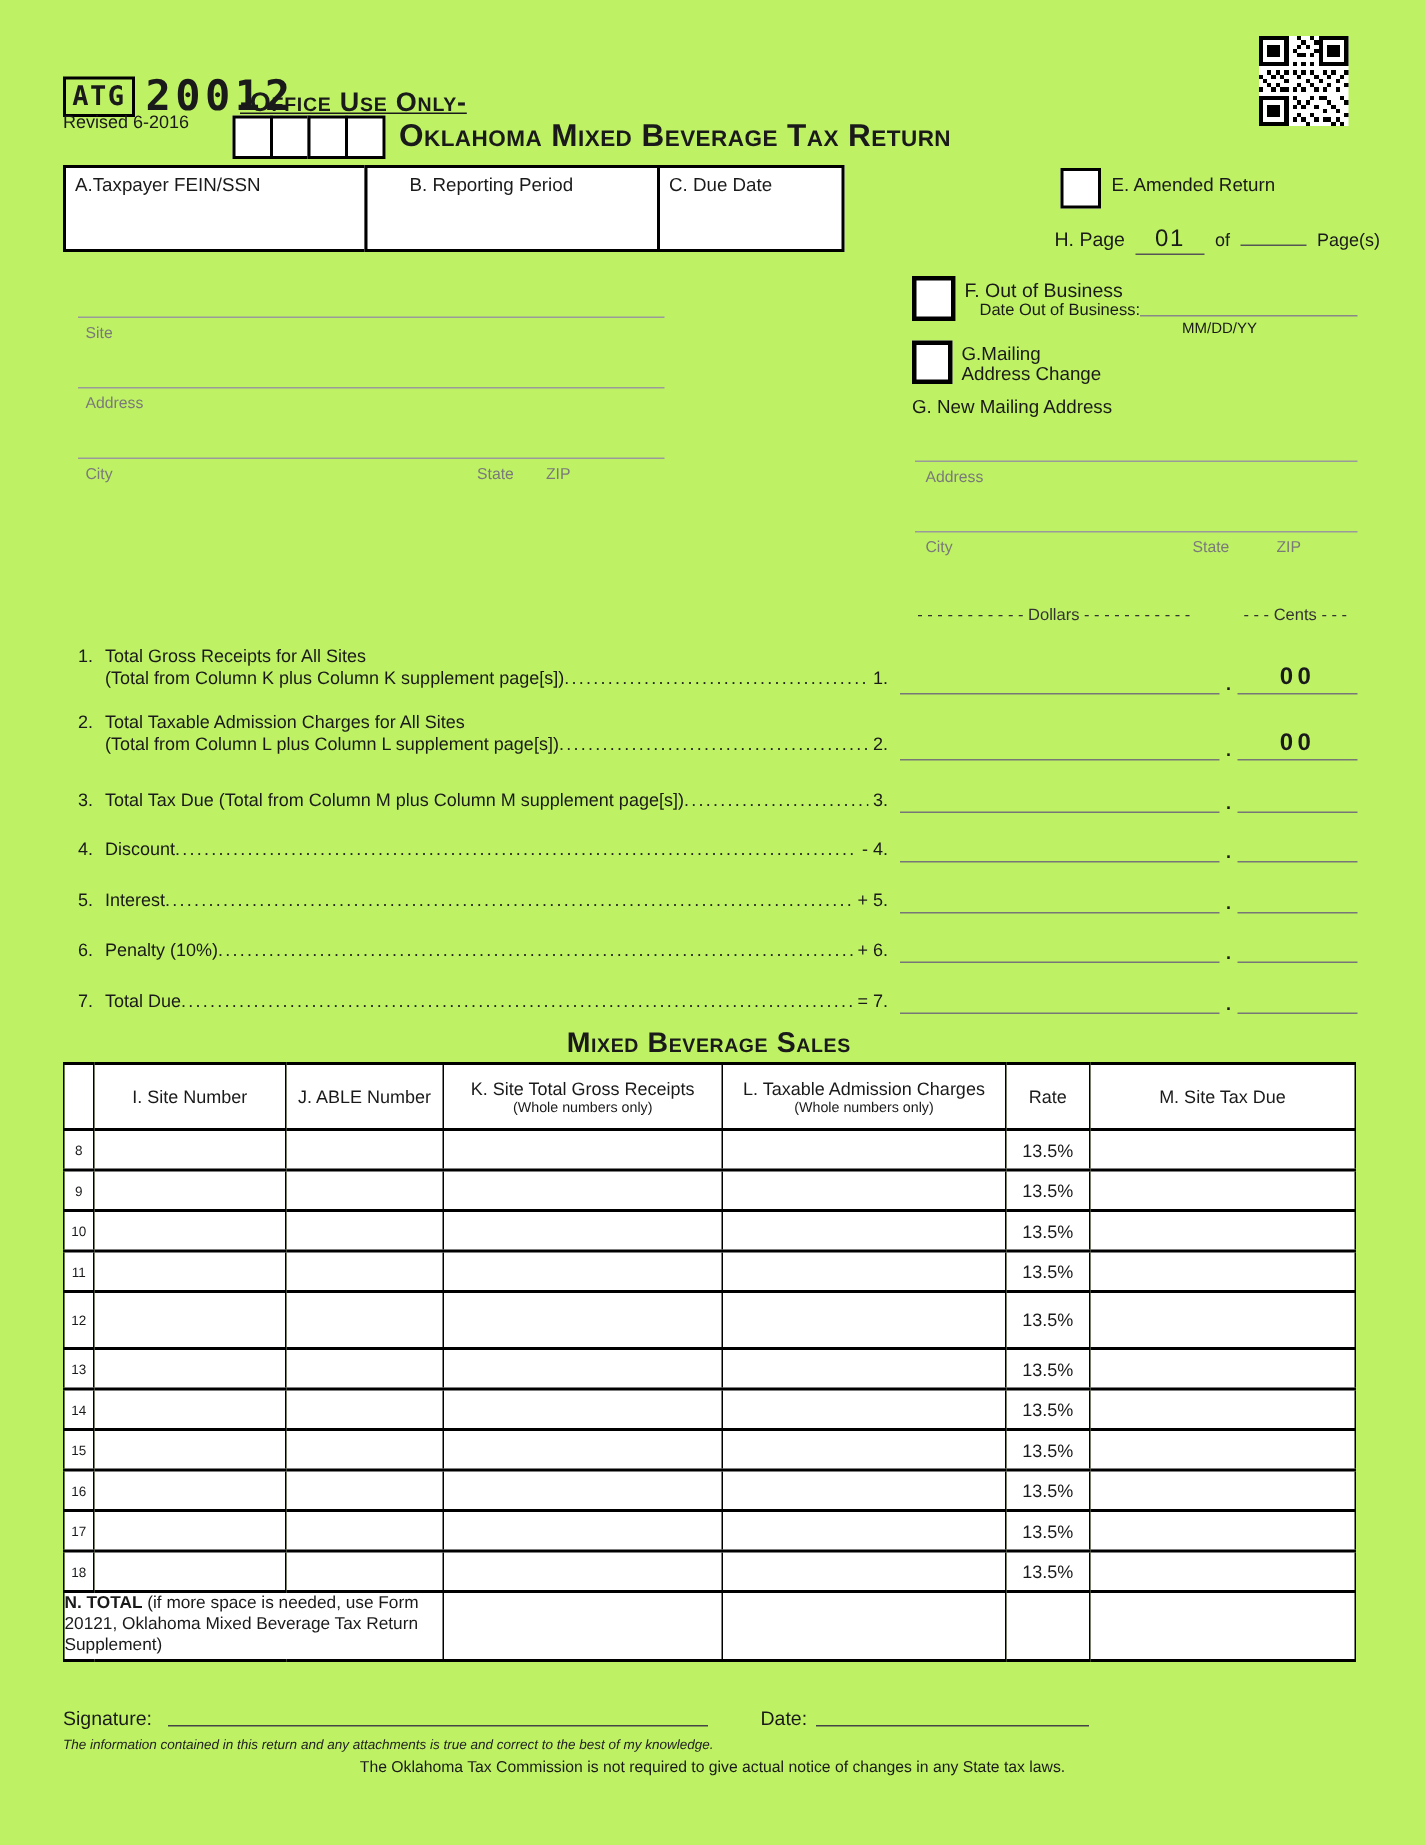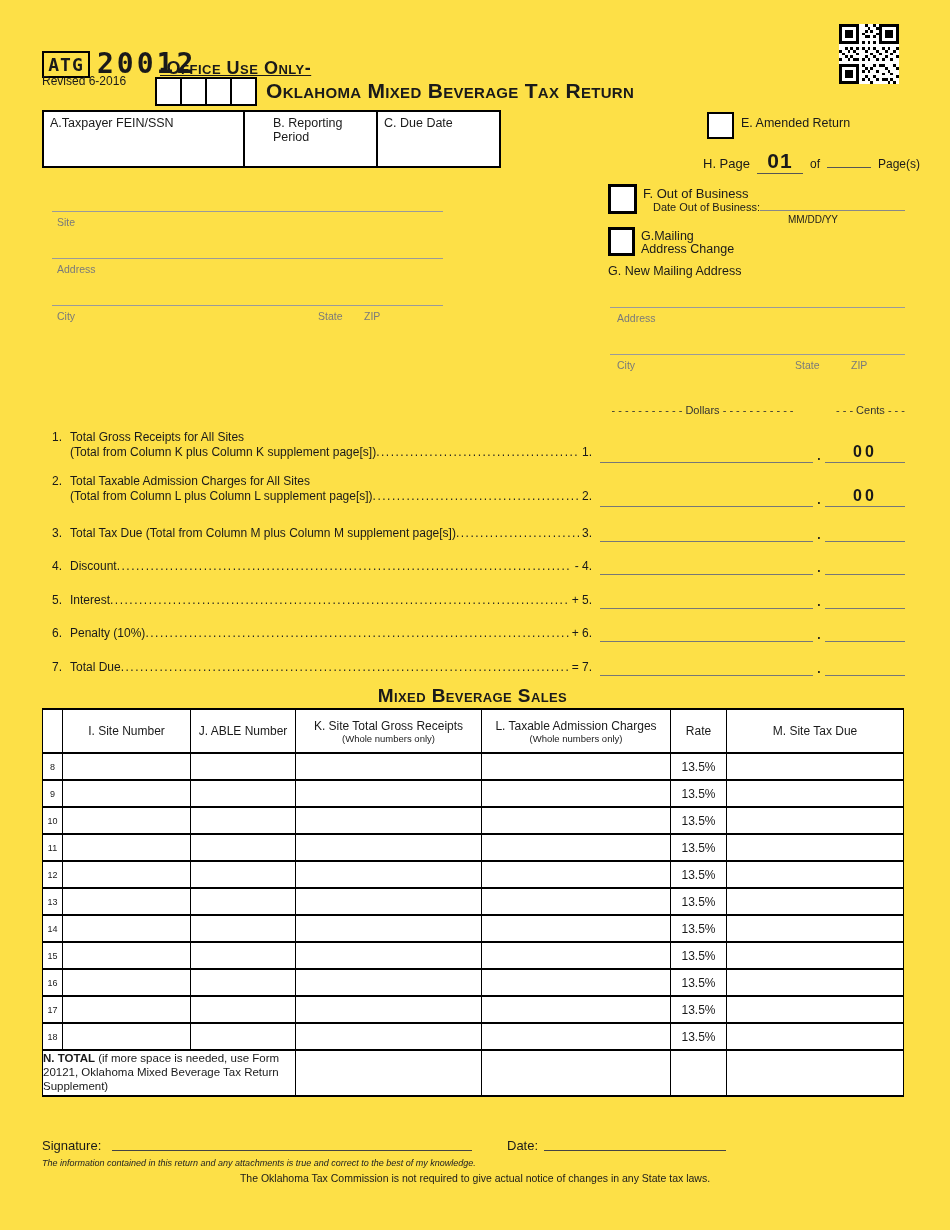--- a/index.html
+++ b/index.html
@@ -1,49 +1,49 @@
 <!DOCTYPE html>
 <html><head>
 <meta charset="utf-8">
 <style>
   * { margin:0; padding:0; box-sizing:border-box; }
   html,body { background:#fff; }
   .page {
-    position:relative; width:950px; height:1230px; background:#fde047;
+    position:relative; width:950px; height:1230px; background:#bef264;
     font-family:"Liberation Sans", sans-serif; color:#1a1a1a; overflow:hidden;
   }
 
   
   .atg-box { position:absolute; left:42px; top:51px; width:48px; height:27px; border:2px solid #000;
              display:flex; align-items:center; justify-content:center;
              font:bold 18px "DejaVu Sans Mono", monospace; letter-spacing:1px; }
   .form-no { position:absolute; left:97px; top:47px; font:bold 28px "DejaVu Sans Mono", monospace; letter-spacing:3px; }
   .office-use { position:absolute; left:160px; top:58px; font-weight:bold; font-size:18px; font-variant:small-caps; letter-spacing:.5px;text-decoration:underline; }
   .revised { position:absolute; left:42px; top:74px; font-size:12px; }
   .qr { position:absolute; left:839px; top:24px; }
   .ou-boxes { position:absolute; left:155px; top:77px; display:flex; }
   .ou-boxes .cell { width:27px; height:29px; border:2px solid #000; background:#fff; }
   .ou-boxes .cell + .cell { margin-left:-2px; }
   .title { position:absolute; left:266px; top:79px; font-weight:bold; font-size:21px; font-variant:small-caps; letter-spacing:.3px; }
 
   
   .hfields { position:absolute; left:42px; top:110px; display:flex; }
   .hbox { height:58px; border:2px solid #000; background:#fff; padding:4px 6px; font-size:12.5px; }
   .hbox + .hbox { margin-left:-2px; }
-  .hbox.a { width:203px; } .hbox.b { width:135px;padding-left:28px; } .hbox.c { width:125px; } .hbox.d { width:169px; }
+  .hbox.a { width:203px; } .hbox.b { width:197px;padding-left:28px; } .hbox.c { width:125px; } .hbox.d { width:169px; }
 
   .cb { position:absolute; border:2px solid #000; background:#fff; }
   .cb.thick { border-width:3px; }
   .lbl { position:absolute; font-size:12.5px; }
   .lbl.sm { font-size:11px; }
   .lbl.xs { font-size:10px; }
 
   .hpage { position:absolute; left:703px; top:149px; display:flex; align-items:baseline; gap:7px; font-size:13px; }
   .pg-slot { display:inline-block; border-bottom:1px solid #555; text-align:center; }
-  .pg-val { font-weight:bold; font-size:21px; letter-spacing:1px; }
+  .pg-val { font-weight:normal; font-size:16px; letter-spacing:1px; }
 
   
   .wline { position:absolute; border-bottom:1px solid #9a9a9a; }
   .glabel { position:absolute; font-size:10.5px; color:#7a7a7a; }
 
   
   .amt-head { position:absolute; top:404px; font-size:11px; color:#333; text-align:center; white-space:nowrap; }
 
   .li { position:absolute; left:52px; width:853px; font-size:12px; }
   .li .r { display:flex; align-items:baseline; line-height:15px; }
@@ -156,21 +156,21 @@
   <span class="lbl" style="left:608px; top:264px;">G. New Mailing Address</span>
 
   <div class="wline" style="left:610px; top:294px; width:295px; height:14px;"></div>
   <span class="glabel" style="left:617px; top:312px;">Address</span>
   <div class="wline" style="left:610px; top:341px; width:295px; height:14px;"></div>
   <span class="glabel" style="left:617px; top:359px;">City</span>
   <span class="glabel" style="left:795px; top:359px;">State</span>
   <span class="glabel" style="left:851px; top:359px;">ZIP</span>
 
   <span class="amt-head" style="left:595px; width:215px;">- - - - - - - - - - - Dollars - - - - - - - - - - -</span>
-  <span class="amt-head" style="left:822px; width:83px;text-align:right;">- - - Cents - - -</span>
+  <span class="amt-head" style="left:822px; width:83px;">- - - Cents - - -</span>
 
   <div class="li" style="top:430px; height:33px;">
     <div class="body">
       <div class="r">
           <span class="no">1.</span>
           <span>Total Gross Receipts for All Sites</span>
         </div>
       <div class="r">
           <span class="no"></span>
           <span>(Total from Column K plus Column K supplement page[s])</span>
@@ -349,21 +349,21 @@
         </tr>
     <tr style="height:27px;">
           <td class="rn">11</td>
           <td></td>
           <td></td>
           <td></td>
           <td></td>
           <td class="rate">13.5%</td>
           <td></td>
         </tr>
-    <tr style="height:27px;">
+    <tr style="height:38px;">
           <td class="rn">12</td>
           <td></td>
           <td></td>
           <td></td>
           <td></td>
           <td class="rate">13.5%</td>
           <td></td>
         </tr>
     <tr style="height:27px;">
           <td class="rn">13</td>

